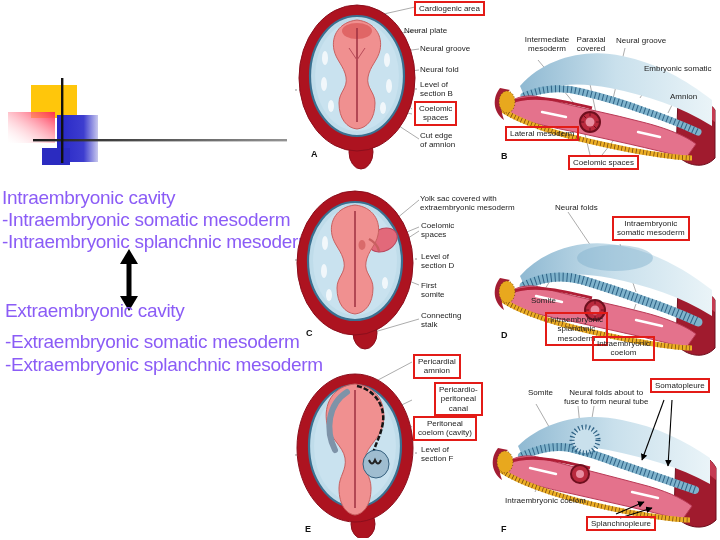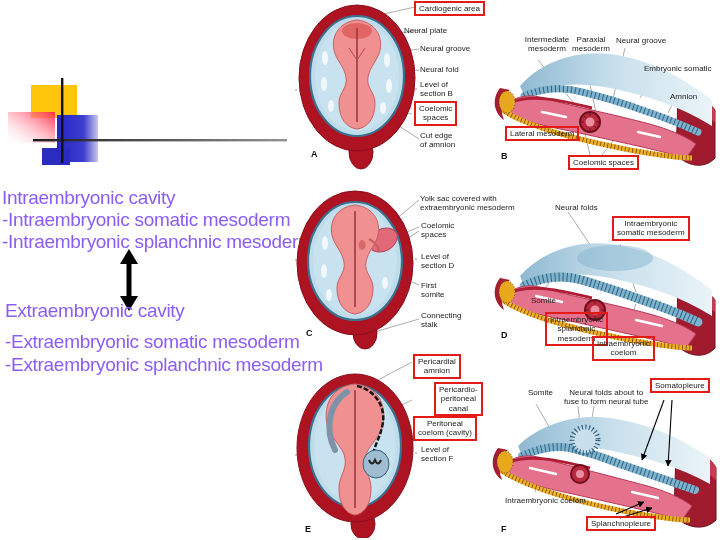--- a/index.html
+++ b/index.html
@@ -138,21 +138,21 @@
           <line x1="104" y1="118" x2="107" y2="121"></line>
       </g>
       <path d="M12,102 C40,120 90,132 140,142 C168,147 188,150 202,150" stroke="#ECAF25" stroke-width="5" fill="none"></path>
       <path d="M12,102 C40,120 90,132 140,142 C168,147 188,150 202,150" stroke="#7A4A10" stroke-width="5" fill="none" stroke-dasharray="0.8,2.8"></path>
       <path d="M10,80 C2,90 3,104 14,112 C9,99 11,88 20,82 Z" fill="#A31D33"></path>
       <ellipse cx="17" cy="94" rx="8" ry="11" fill="#E8A81E" stroke="#7A4A10" stroke-dasharray="1,2"></ellipse>
     </svg>
     <div class="lbl ctr" style="left:523px;top:35px;width:48px">Intermediate
 mesoderm</div>
     <div class="lbl ctr" style="left:572px;top:35px;width:38px">Paraxial
-mesoderm</div>
+covered</div>
     <div class="lbl" style="left:616px;top:36px">Neural groove</div>
     <div class="lbl" style="left:644px;top:64px">Embryonic somatic</div>
     <div class="lbl" style="left:670px;top:92px">Amnion</div>
     <div class="lbl boxed" style="left:505px;top:126px">Lateral mesoderm</div>
     <div class="lbl boxed" style="left:568px;top:155px">Coelomic spaces</div>
     <div class="letter" style="left:501px;top:151px">B</div>
   </div>
 
   <div>
     <svg class="abs" style="left:295px;top:183px" width="200" height="172" viewBox="0 0 200 172">

